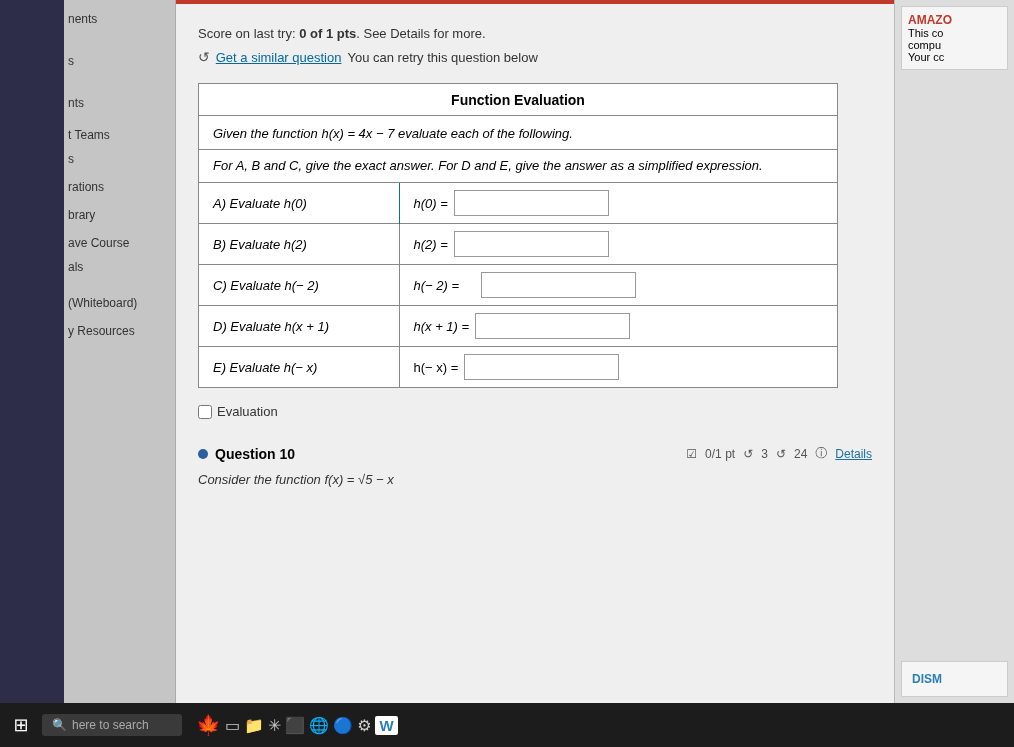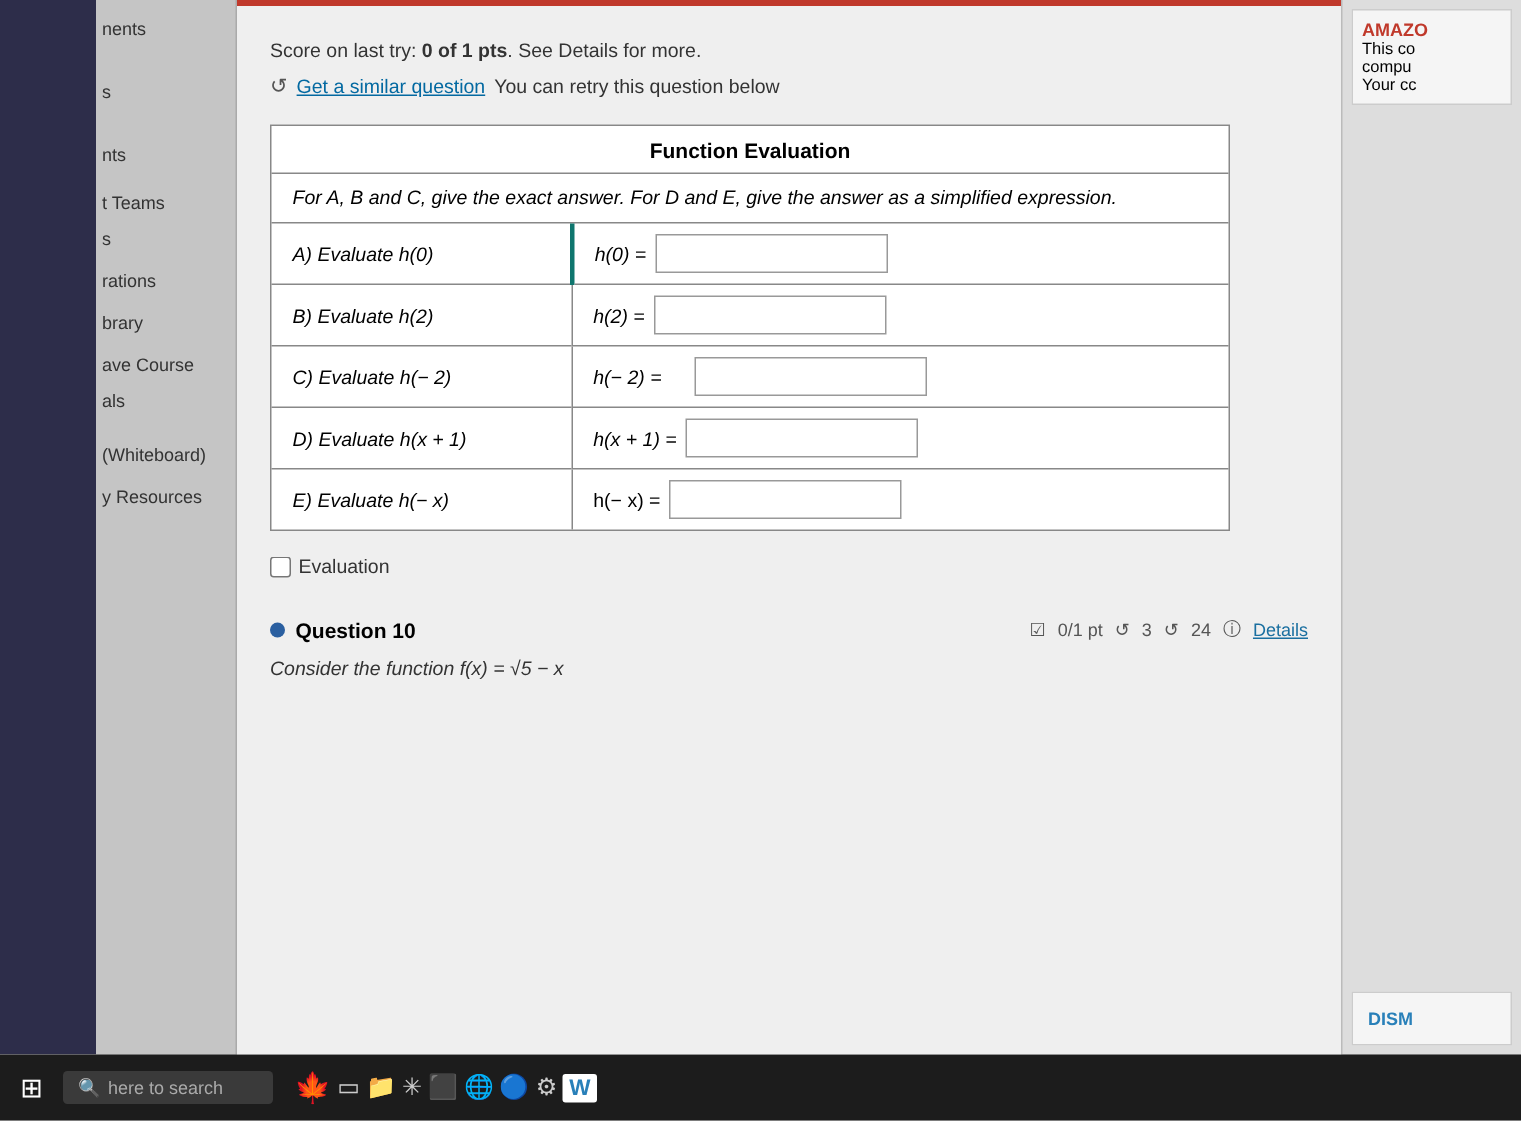--- a/index.html
+++ b/index.html
@@ -16,21 +16,21 @@
 </head>
 <body>
 
 <div style="display:flex;flex-direction:column;width:1014px;height:747px;">
 
   <div style="display:flex;flex:1;overflow:hidden;">
 
     <div style="width:64px;background:#2d2d4a;display:flex;flex-direction:column;align-items:center;padding-top:8px;gap:4px;">
     </div>
 
-    <div style="width:94px;background:#c5c5c5;padding:12px 4px;display:flex;flex-direction:column;gap:10px;border-right:1px solid #aaa;overflow:hidden;">
+    <div style="width:112px;background:#c5c5c5;padding:12px 4px;display:flex;flex-direction:column;gap:10px;border-right:1px solid #aaa;overflow:hidden;">
       <div style="font-size:12px;color:#333;">nents</div>
       <div style="font-size:12px;color:#333;margin-top:18px;">s</div>
       <div style="font-size:12px;color:#333;margin-top:18px;">nts</div>
       <div style="font-size:12px;color:#333;margin-top:8px;">t Teams</div>
       <div style="font-size:12px;color:#333;">s</div>
       <div style="font-size:12px;color:#333;margin-top:4px;">rations</div>
       <div style="font-size:12px;color:#333;margin-top:4px;">brary</div>
       <div style="font-size:12px;color:#333;margin-top:4px;">ave Course</div>
       <div style="font-size:12px;color:#333;">als</div>
       <div style="font-size:12px;color:#333;margin-top:12px;">(Whiteboard)</div>
@@ -52,28 +52,29 @@
         <span style="font-size:14px;color:#555;">↺</span>
         <span style="color:#0369a1;text-decoration:underline;cursor:pointer;">Get a similar question</span>
         <span>You can retry this question below</span>
       </div>
 
       
       <div style="border:1.5px solid #888;background:#fff;width:640px;margin-bottom:16px;">
 
         <div style="text-align:center;font-weight:bold;font-size:14px;padding:8px 0 7px;border-bottom:1px solid #888;">Function Evaluation</div>
 
+        <div style="padding:10px 14px 8px;font-size:13px;font-style:italic;border-bottom:1px solid #888;">Given the function h(x) = 4x − 7 evaluate each of the following.</div>
 
         <div style="padding:8px 14px 9px;font-size:13px;font-style:italic;border-bottom:1px solid #888;">For A, B and C, give the exact answer. For D and E, give the answer as a simplified expression.</div>
 
         <table style="width:100%;border-collapse:collapse;">
 
           <tbody>
               <tr style="border-bottom:1px solid #888;">
-            <td style="padding:9px 14px;font-style:italic;font-size:13px;border-right:3px solid #0f766e;width:200px;">A) Evaluate h(0)</td>
+            <td style="padding:9px 14px;font-style:italic;font-size:13px;border-right:1px solid #0f766e;width:200px;">A) Evaluate h(0)</td>
             <td style="padding:7px 14px;display:flex;align-items:center;gap:6px;">
               <span style="font-style:italic;font-size:13px;">h(0) =</span>
               <input type="text" style="border: 1px solid rgb(153, 153, 153); width: 155px; height: 26px; padding: 2px 4px; font-size: 13px; background: rgb(255, 255, 255);" value="">
             </td>
           </tr>
 
           <tr style="border-bottom:1px solid #888;">
             <td style="padding:9px 14px;font-style:italic;font-size:13px;border-right:1px solid #888;">B) Evaluate h(2)</td>
             <td style="padding:7px 14px;display:flex;align-items:center;gap:6px;">
               <span style="font-style:italic;font-size:13px;">h(2) =</span>

